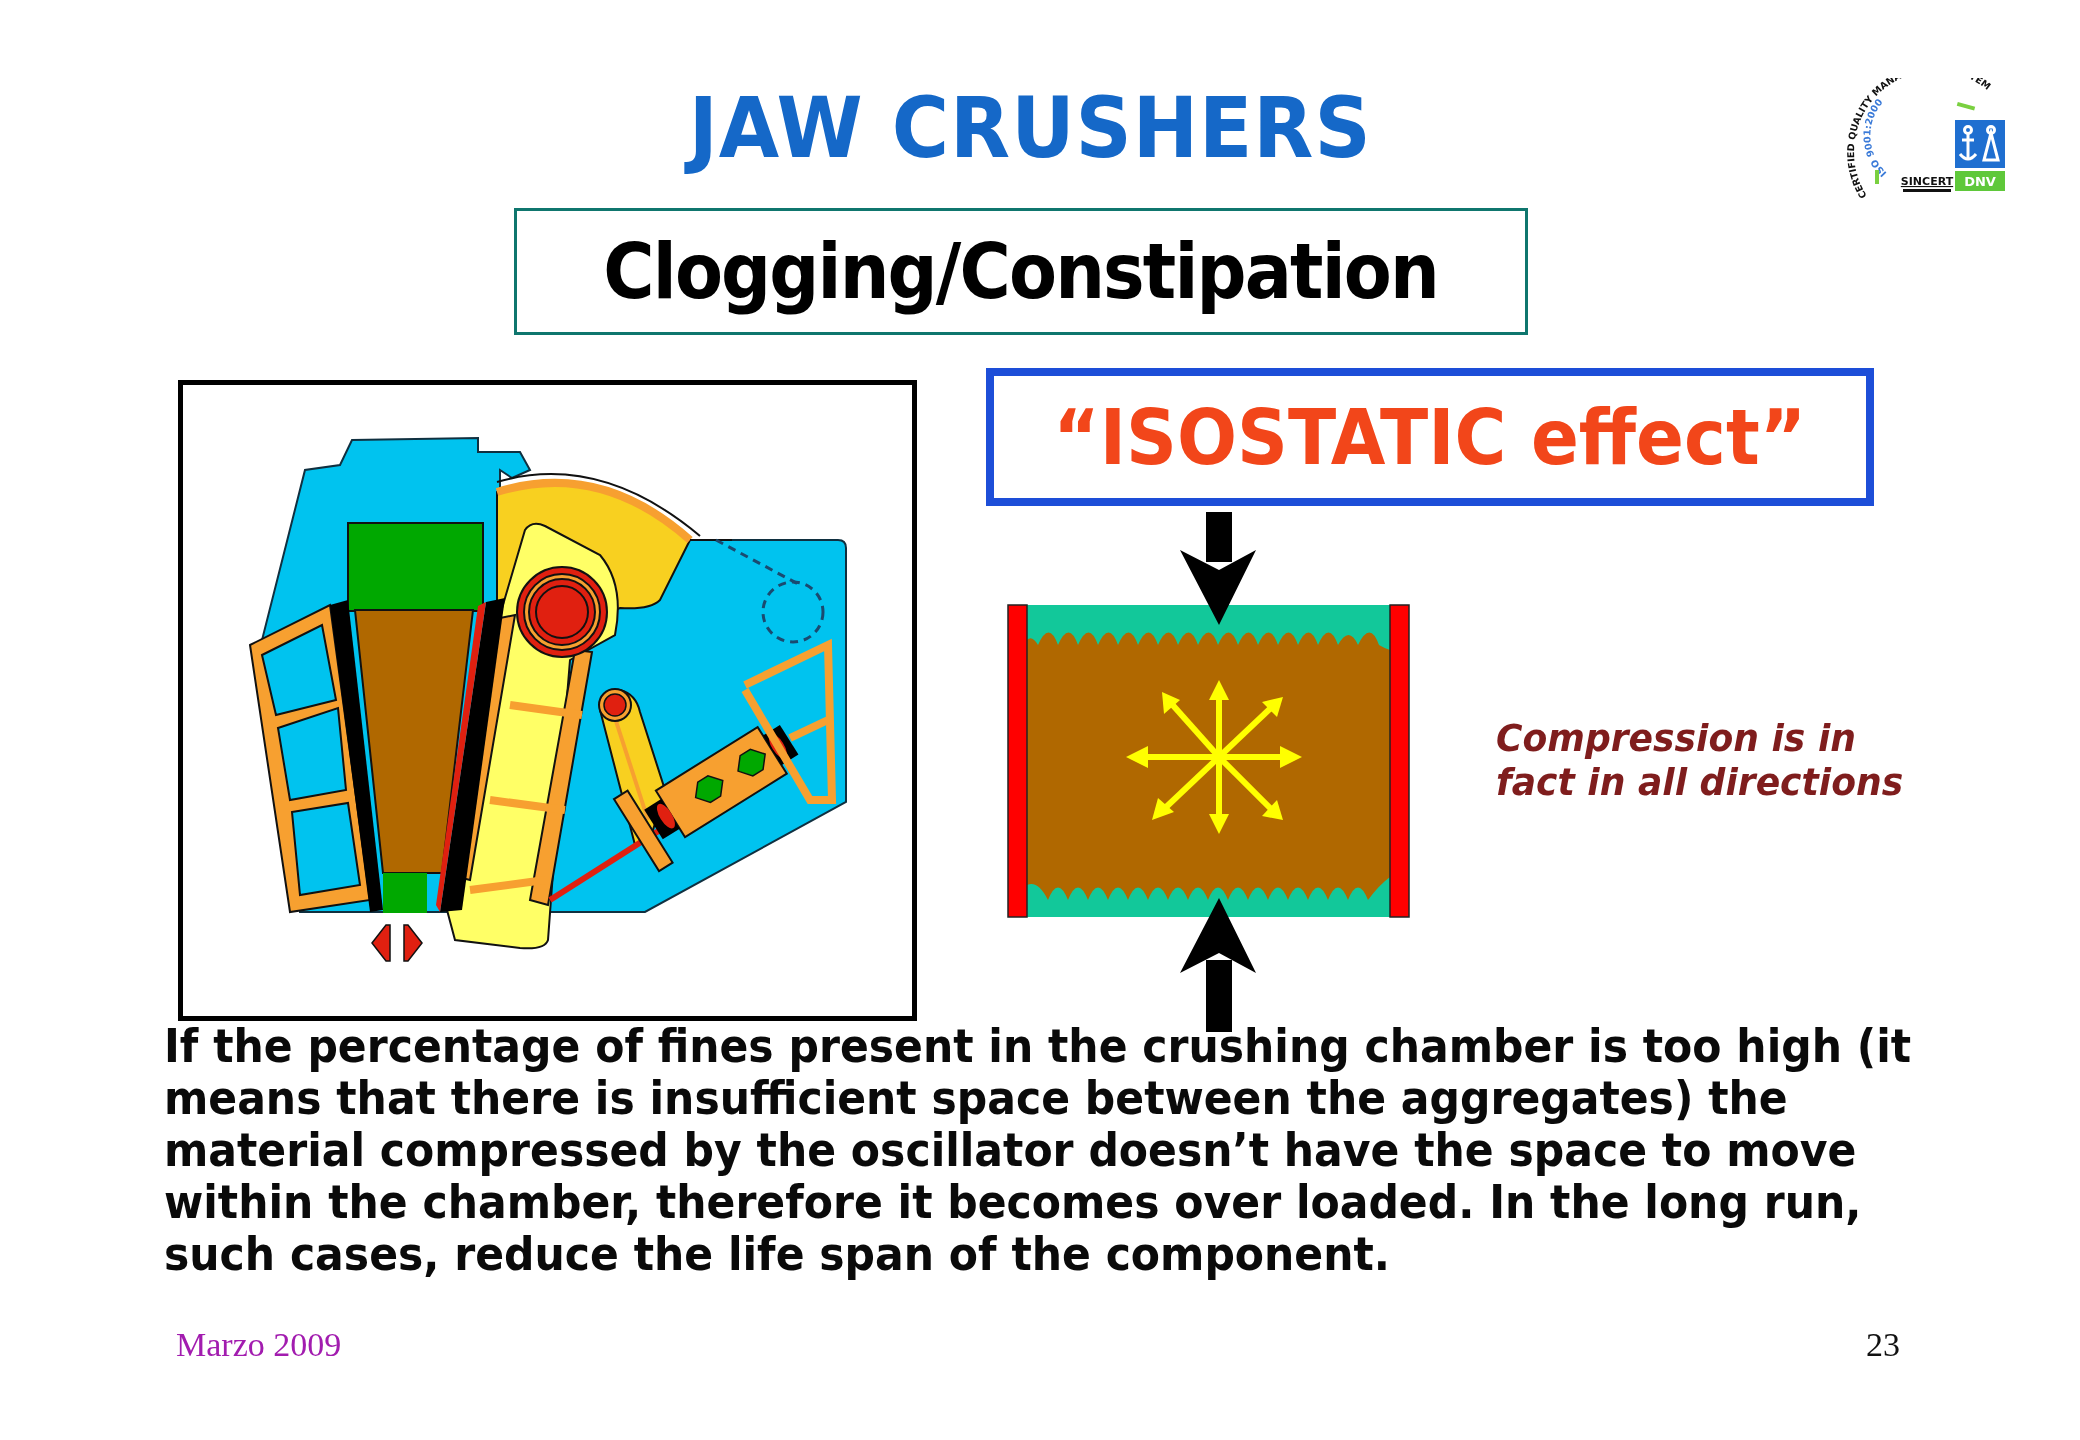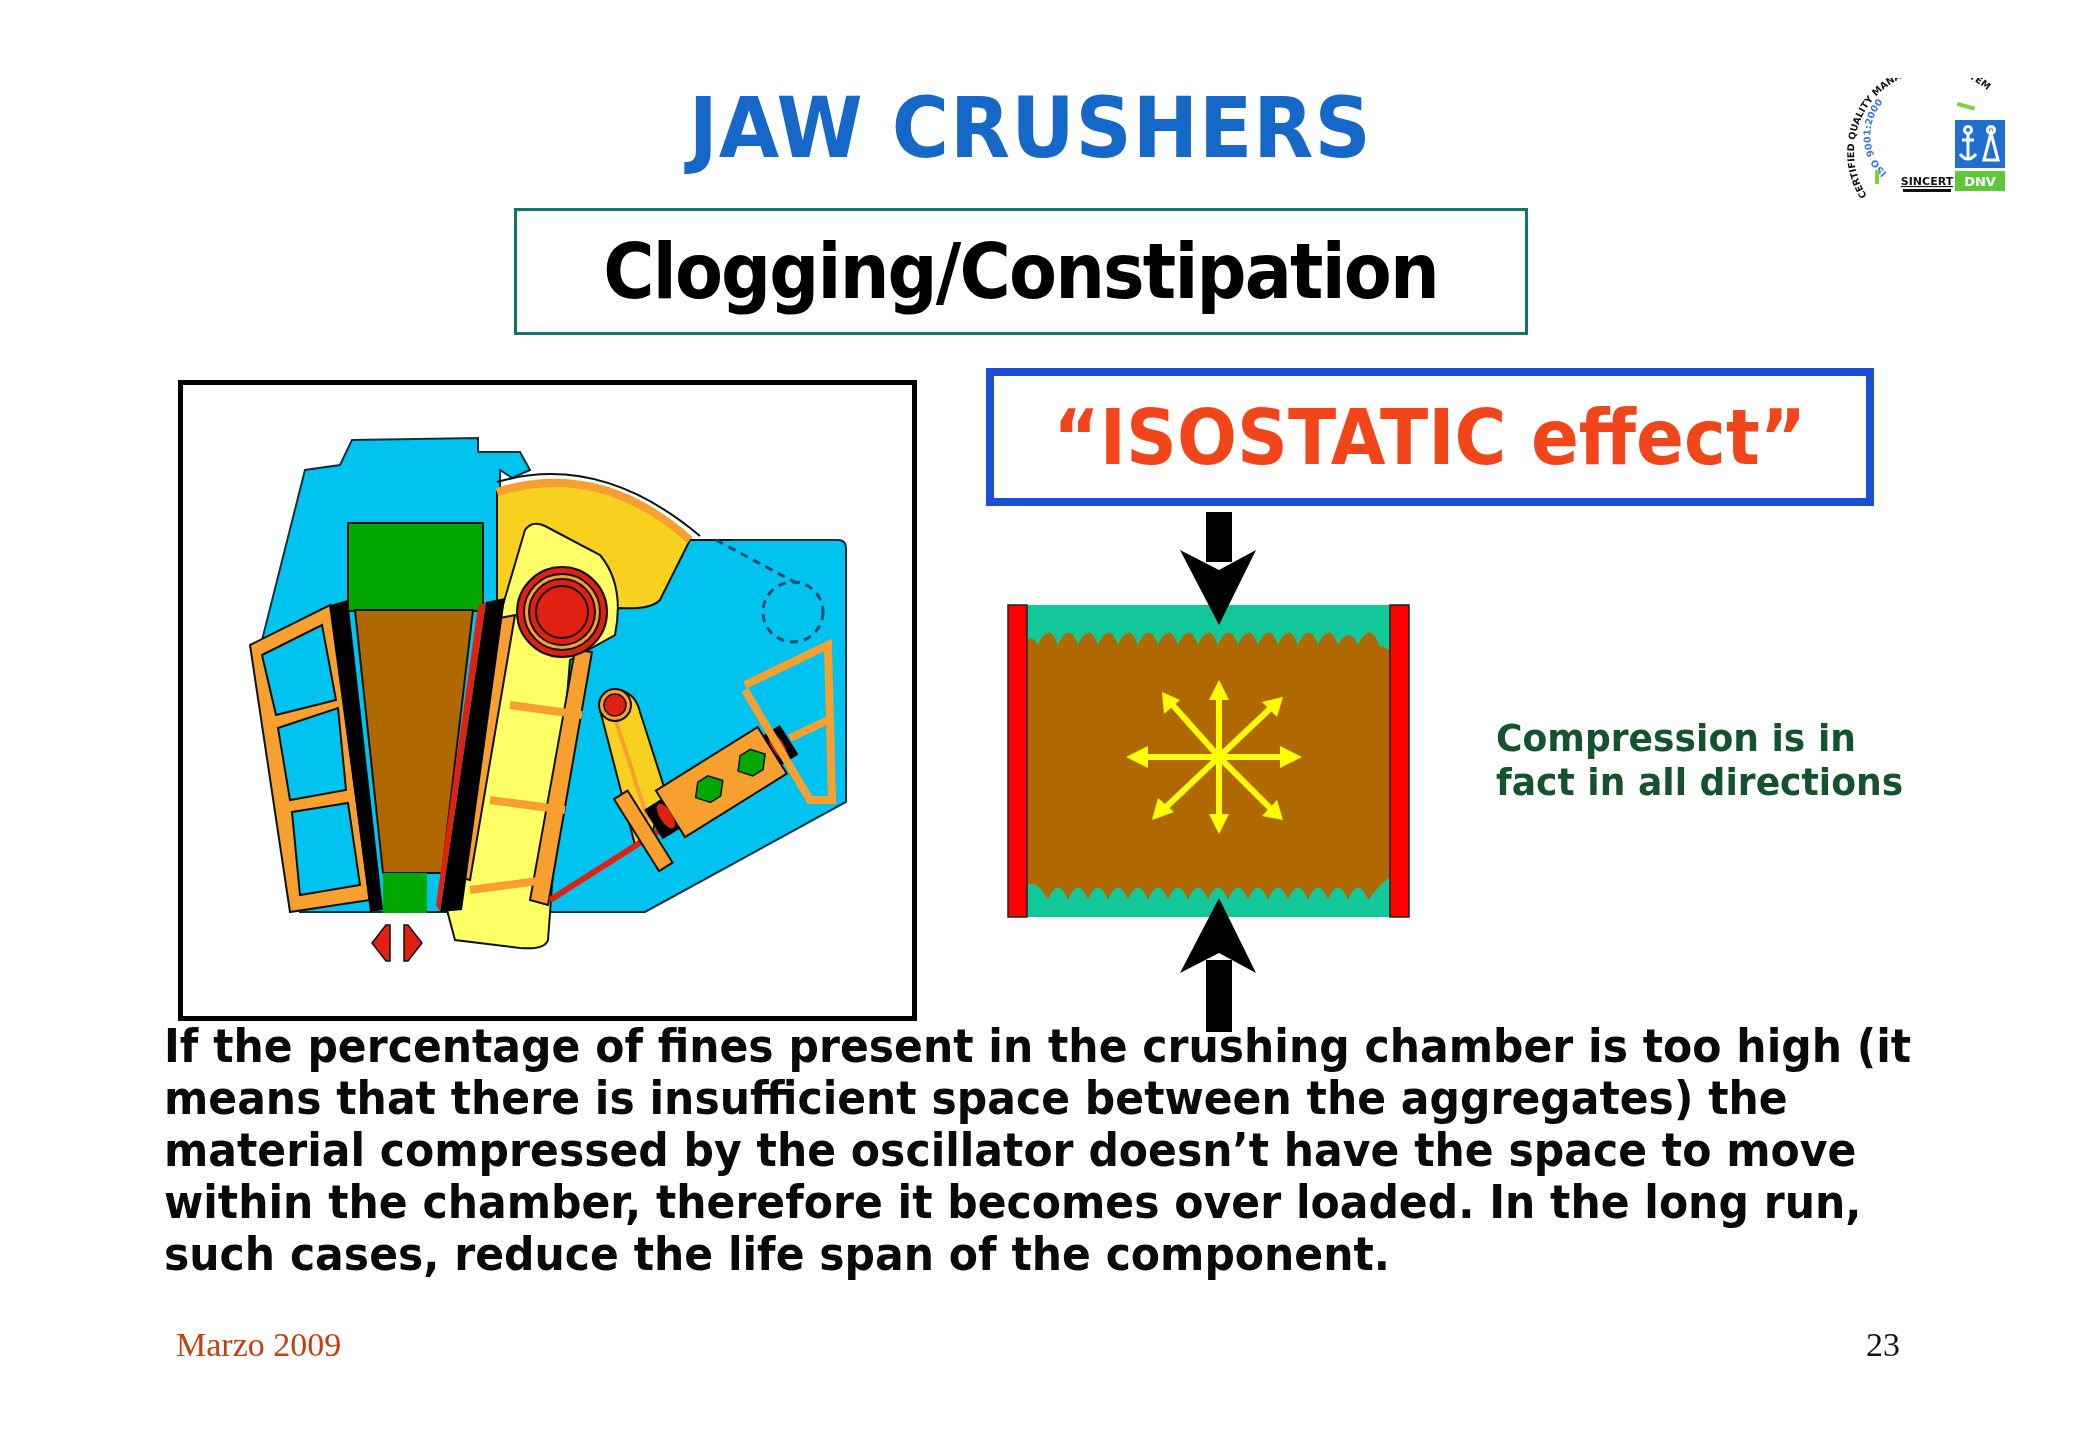--- a/index.html
+++ b/index.html
@@ -37,34 +37,34 @@
   .effect-text {
     font-family: "DejaVu Sans", sans-serif; font-weight: bold; font-size: 76px;
     color: #f2461a; white-space: nowrap; transform: scaleX(0.93);
   }
 
   .iso-diagram { left: 1000px; top: 505px; width: 440px; height: 530px; }
 
   .compression-note {
     left: 1496px; top: 716px; width: 440px;
     font-family: "DejaVu Sans", sans-serif; font-weight: bold; font-size: 38px;
-    line-height: 44px; color: #14532d; white-space: nowrap;
+    line-height: 44px; color: #7f1d1d; white-space: nowrap; font-style: italic;
   }
   .compression-note span { display: block; transform: scaleX(0.95); transform-origin: 0 0; }
 
   .body-text {
     left: 164px; top: 1020px; width: 1800px;
     font-family: "DejaVu Sans", sans-serif; font-weight: bold; font-size: 47px;
     line-height: 52px; color: #0a0a0a;
   }
   .body-text span { display: block; white-space: nowrap; transform-origin: 0 0; }
 
   .footer-date {
     left: 176px; top: 1326px;
-    font-family: "Liberation Serif", serif; font-size: 34px; color: #c2410c;
+    font-family: "Liberation Serif", serif; font-size: 34px; color: #a21caf;
   }
   .footer-page {
     left: 1866px; top: 1326px;
     font-family: "Liberation Serif", serif; font-size: 34px; color: #111;
   }
 </style>
 </head>
 <body>
 
 <div class="abs title">JAW CRUSHERS</div>

